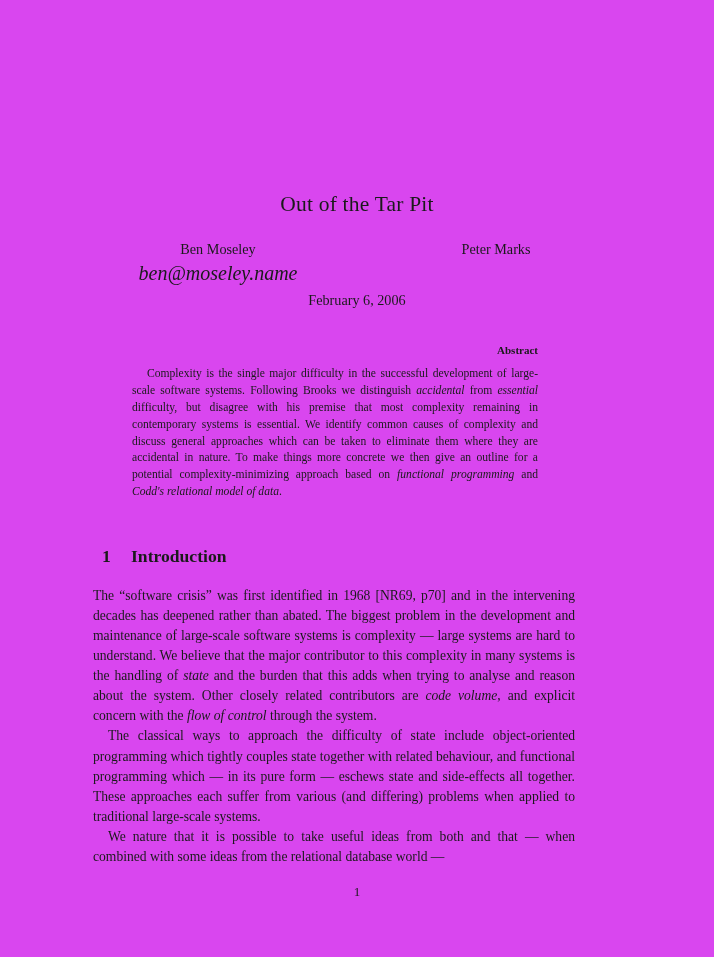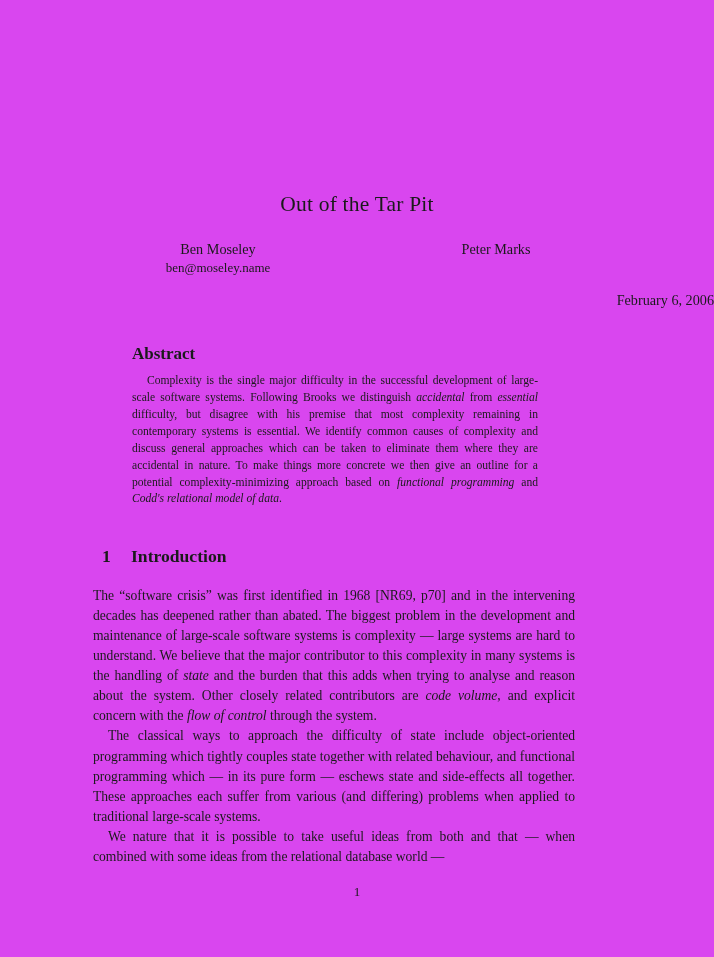--- a/index.html
+++ b/index.html
@@ -50,43 +50,44 @@
   .author {
     text-align: center;
     width: 180px;
   }
   .author-name {
     font-size: 14.2px;
     line-height: 1.42;
     display: block;
   }
   .author-email {
-    font-size: 13px;
+    font-size: 20px;
     line-height: 1.42;
     display: block;
+    font-style: italic;
   }
   .doc-date {
     position: absolute;
     left: 0;
     top: 292px;
     width: 714px;
-    text-align: right;
+    text-align: center;
     font-size: 14.2px;
   }
 
   
   .abstract-wrap {
     position: absolute;
     left: 132px;
     top: 344px;
     width: 406px;
   }
   .abstract-heading {
-    text-align: left;
-    font-size: 17px;
+    text-align: right;
+    font-size: 11px;
     font-weight: bold;
     margin: 0 0 9px 0;
     line-height: 1.2;
   }
   .abstract-body {
     font-size: 11.6px;
     line-height: 1.455;
     text-align: justify;
     text-justify: inter-word;
     text-indent: 15px;

